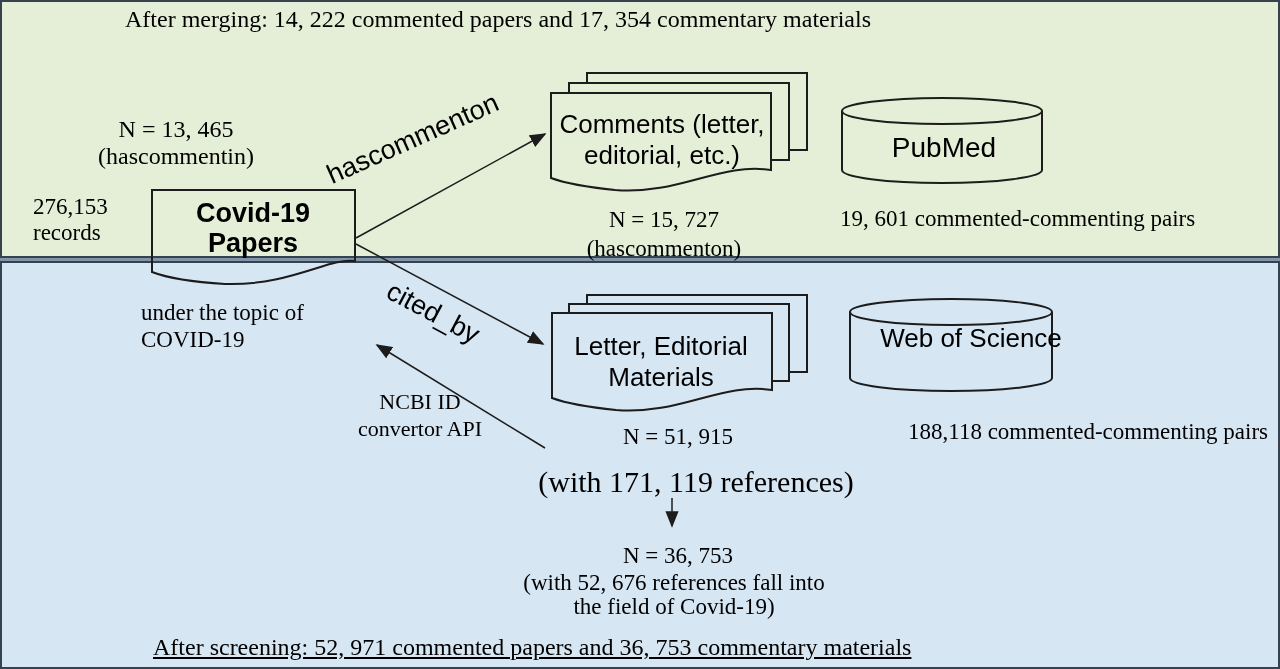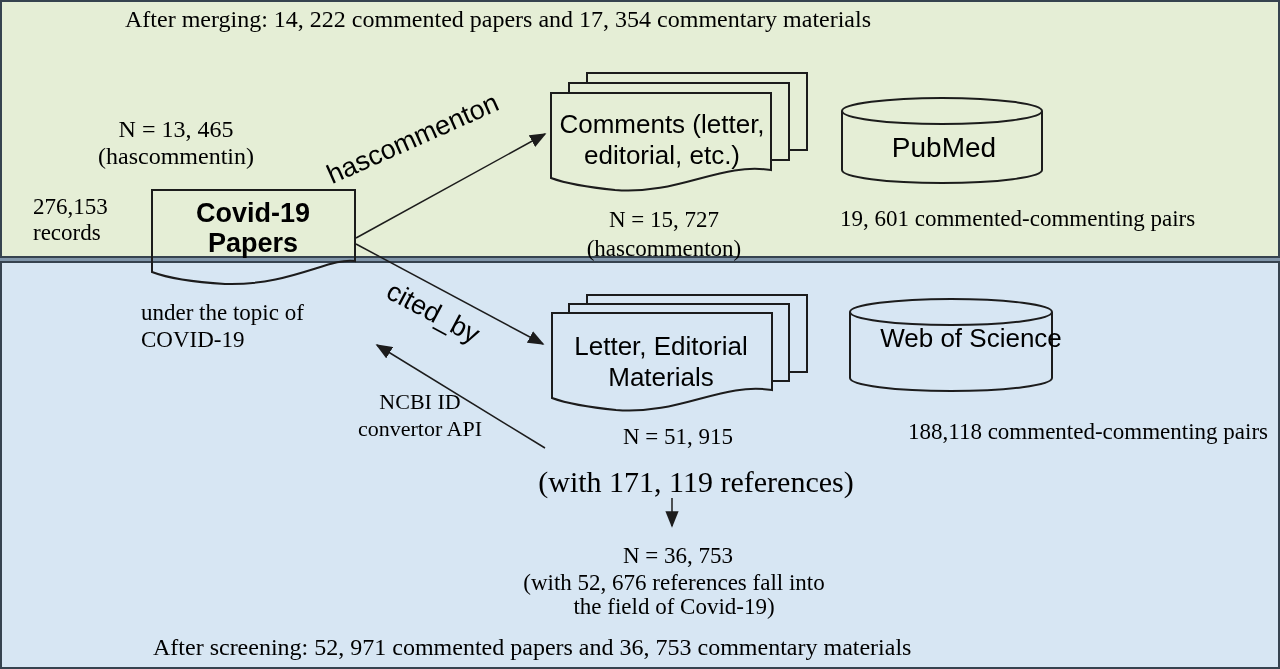--- a/index.html
+++ b/index.html
@@ -122,15 +122,15 @@
 
   <div class="txt serif center" style="left:696px;top:465px;font-size:30px;">(with 171, 119 references)</div>
 
   <div class="txt serif center" style="left:678px;top:543px;font-size:23px;">N = 36, 753</div>
 
   <div class="txt serif center" style="left:674px;top:571px;font-size:23px;line-height:24px;">
     <div>(with 52, 676 references fall into</div>
     <div>the field of Covid-19)</div>
   </div>
 
-  <div class="txt serif" style="left:153px;top:634px;font-size:24px;">After screening: 52, 971 commented papers and 36, 753 commentary materials</div>
+  <div class="txt serif" style="left:153px;top:634px;font-size:24px;text-decoration:underline;">After screening: 52, 971 commented papers and 36, 753 commentary materials</div>
 
 </div>
 
 </body></html>

